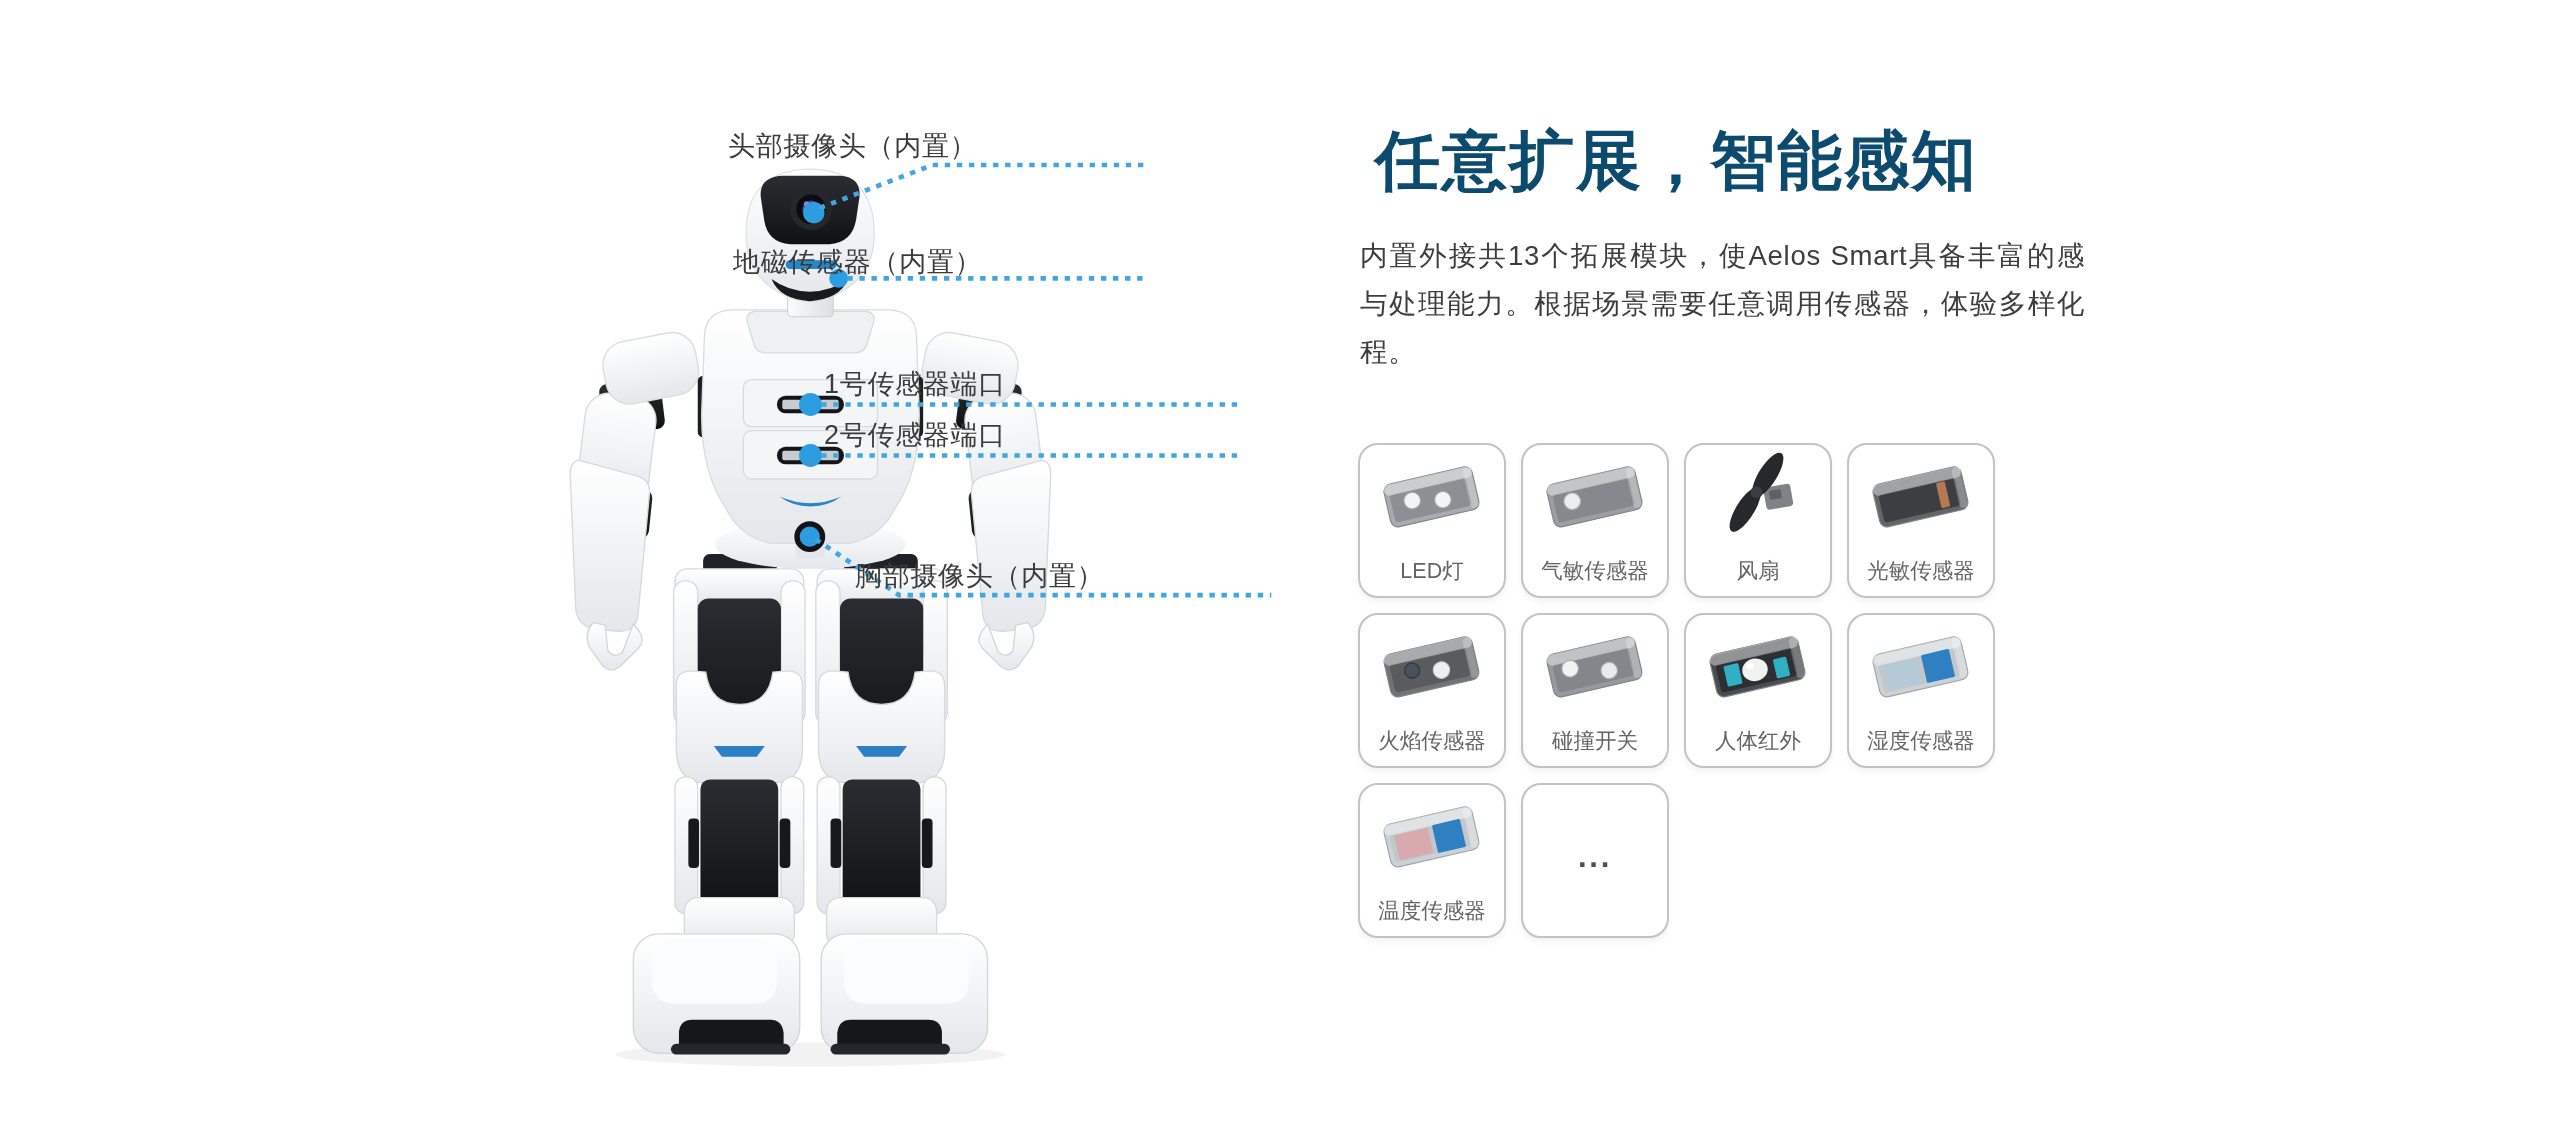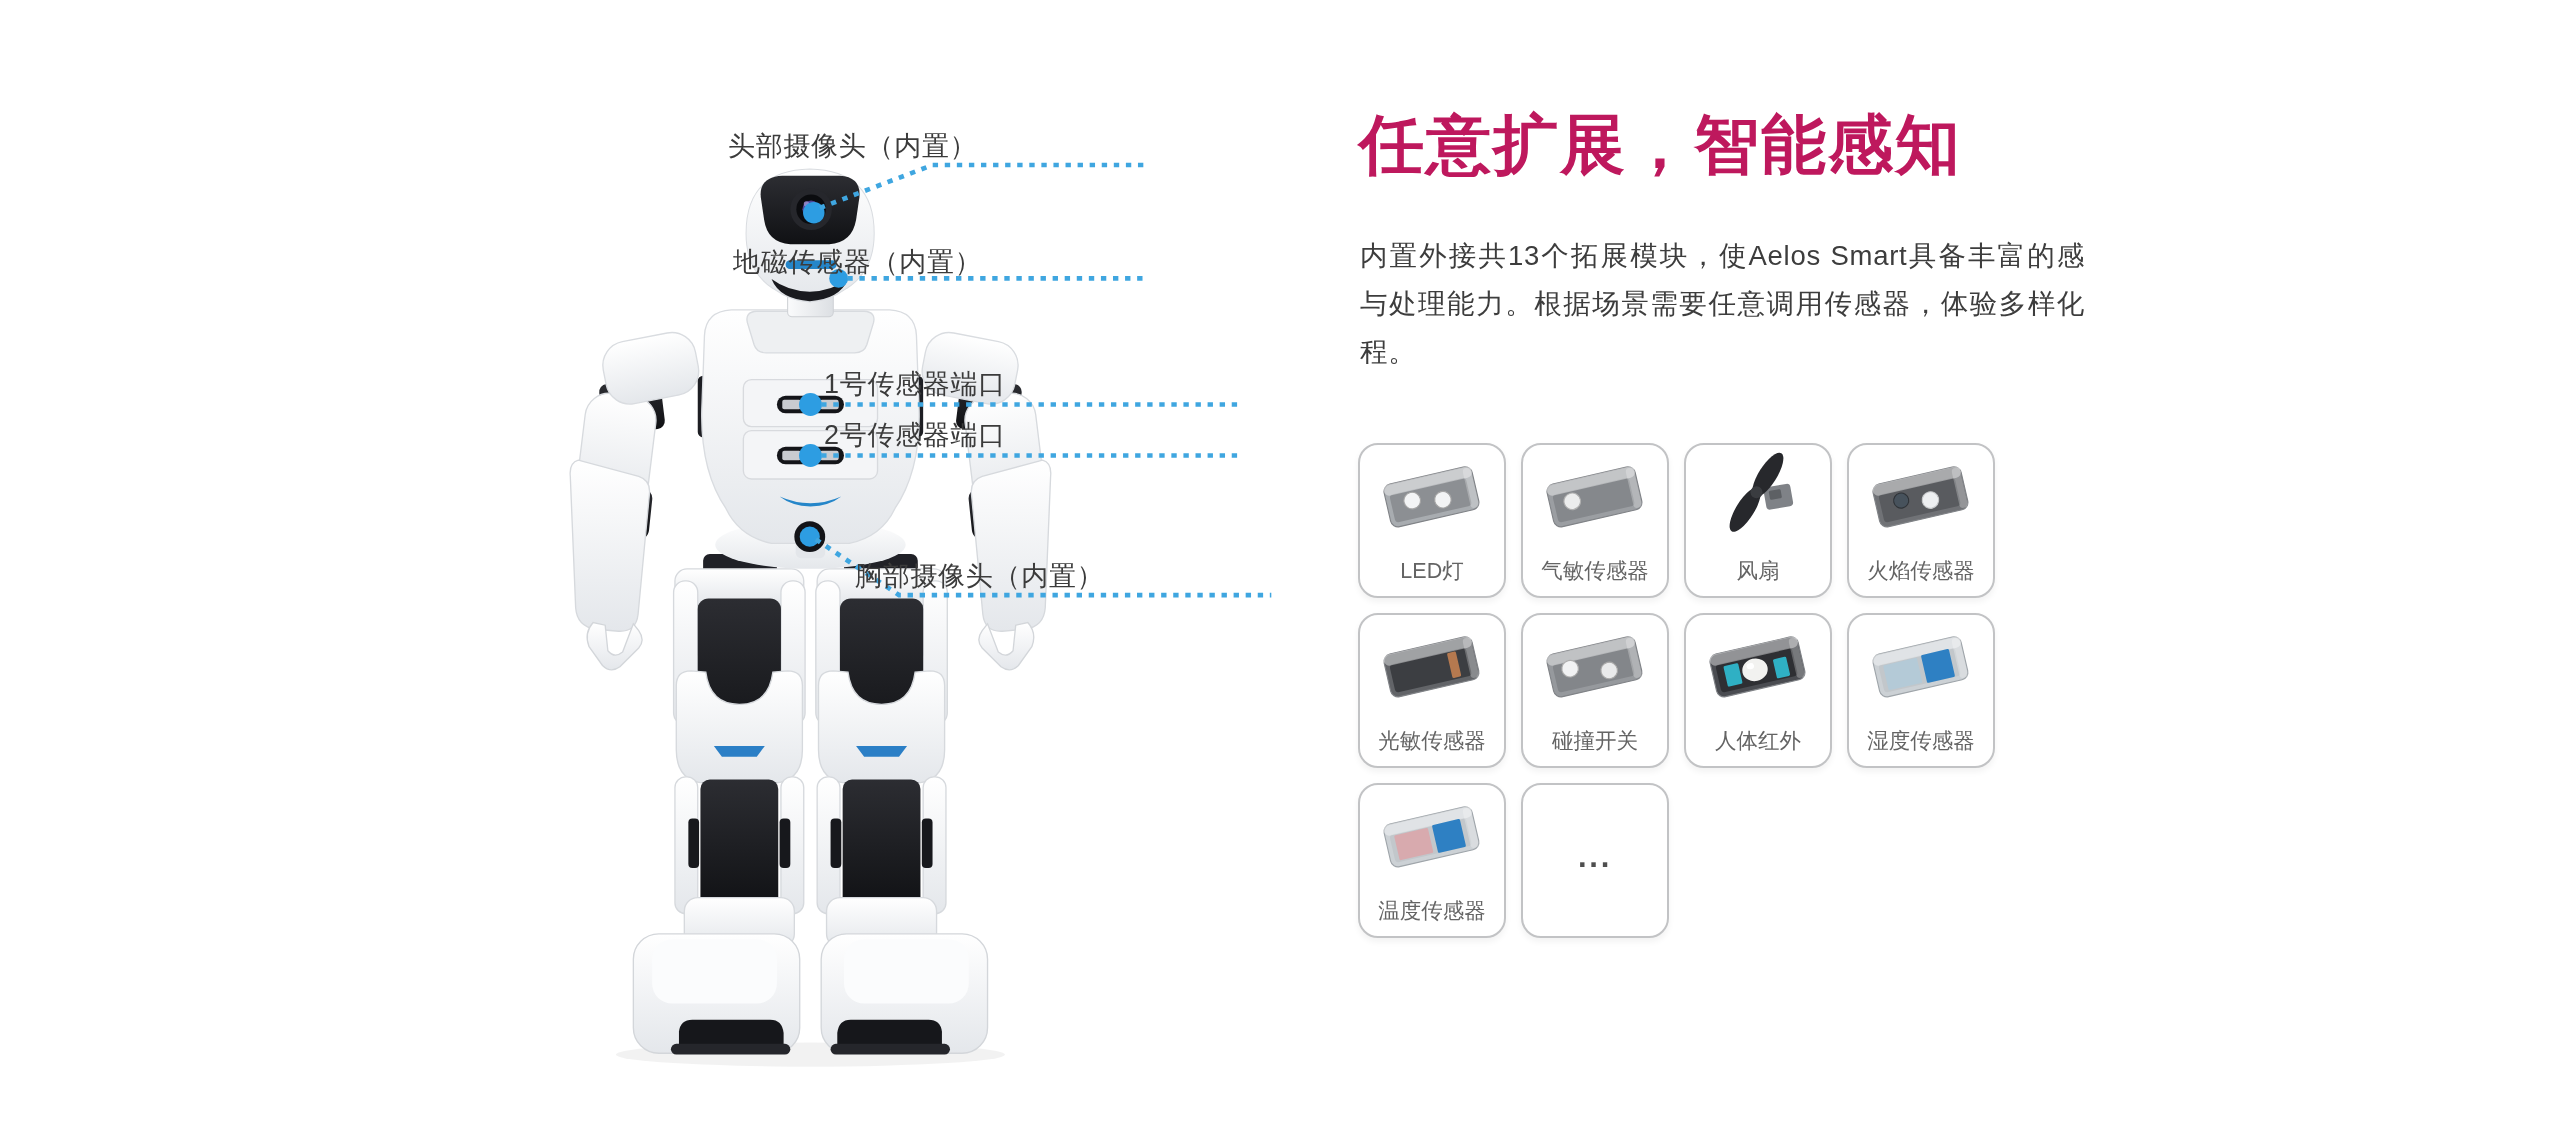--- a/index.html
+++ b/index.html
@@ -8,22 +8,22 @@
   .robot-svg{position:absolute;left:0;top:0;}
 
   .callout{position:absolute;width:416px;font-size:27px;line-height:29.5px;color:#3b3b3b;
            letter-spacing:0.7px;white-space:nowrap;}
   .c0{left:728px;top:132px;}
   .c1{left:733px;top:248px;}
   .c2{left:824px;top:370px;}
   .c3{left:824px;top:421px;}
   .c4{left:855px;top:562px;}
 
-  .title{position:absolute;left:1359px;top:101px;margin:0;font-size:65px;font-weight:bold;
-         color:#be185d;letter-spacing:2px;white-space:nowrap;text-align:right;}
+  .title{position:absolute;left:1359px;top:101px;margin:16px;font-size:65px;font-weight:bold;
+         color:#0c4a6e;letter-spacing:2px;white-space:nowrap;text-align:right;}
   .intro{position:absolute;left:1360px;top:232px;width:725px;color:#3d3d3d;font-size:27.5px;letter-spacing:0.7px;}
   .intro-line{height:48px;line-height:48px;white-space:nowrap;}
   .intro-line.just{text-align:justify;text-align-last:justify;white-space:normal;
                    overflow:hidden;height:48px;}
 
   .grid{position:absolute;left:1358px;top:443px;display:grid;
         grid-template-columns:repeat(4,148px);grid-auto-rows:155px;column-gap:32px;row-gap:21.5px;gap:15px;}
   .card{position:relative;background:#ffffff;border:2px solid #c2c3c5;border-radius:20px;
         box-shadow:0 3.4px 6px rgba(0,0,0,0.05);}
   .card-icon{position:absolute;left:50%;top:6.7px;transform:translateX(-50%);width:113px;height:85px;}
@@ -181,41 +181,41 @@
             <rect x="90" y="50" width="16" height="12" rx="2" fill="#5d6064" transform="rotate(-10 98 56)"></rect>
             <ellipse cx="88" cy="30" rx="12" ry="34" fill="#27282c" transform="rotate(32 88 30)"></ellipse>
             <ellipse cx="58" cy="76" rx="12" ry="34" fill="#27282c" transform="rotate(32 58 76)"></ellipse>
             <circle cx="73" cy="53" r="8" fill="#3a3c40"></circle>
           </svg></div>
     <div class="card-label">风扇</div>
   </div>
       <div class="card">
     <div class="card-icon"><svg width="113" height="85" viewBox="0 0 150 112">
             <g transform="rotate(-13 75 58)">
+              <rect x="14" y="30" width="120" height="58" rx="10" fill="#626468" stroke="#808387" stroke-width="1.5"></rect>
+              <rect x="20" y="44" width="104" height="38" rx="5" fill="#3c3e42"></rect>
+              <rect x="14" y="30" width="120" height="15" rx="7.5" fill="#ffffff" opacity="0.4"></rect>
+              <rect x="122" y="32" width="11" height="54" rx="5" fill="#ffffff" opacity="0.25"></rect>
+              <rect x="98" y="46" width="12" height="34" rx="2" fill="#b5794f"></rect>
+            </g>
+          </svg></div>
+    <div class="card-label">光敏传感器</div>
+  </div>
+      <div class="card">
+    <div class="card-icon"><svg width="113" height="85" viewBox="0 0 150 112">
+            <g transform="rotate(-13 75 58)">
               <rect x="14" y="30" width="120" height="58" rx="10" fill="#707276" stroke="#808387" stroke-width="1.5"></rect>
               <rect x="20" y="44" width="104" height="38" rx="5" fill="#595b5f"></rect>
               <rect x="14" y="30" width="120" height="15" rx="7.5" fill="#ffffff" opacity="0.4"></rect>
               <rect x="122" y="32" width="11" height="54" rx="5" fill="#ffffff" opacity="0.25"></rect>
               <circle cx="48" cy="58" r="10" fill="#47525c" stroke="#2f3338" stroke-width="1.5"></circle>
               <circle cx="86" cy="66" r="11" fill="#edeff1" stroke="#c5c7c9" stroke-width="1.5"></circle>
             </g>
           </svg></div>
     <div class="card-label">火焰传感器</div>
-  </div>
-      <div class="card">
-    <div class="card-icon"><svg width="113" height="85" viewBox="0 0 150 112">
-            <g transform="rotate(-13 75 58)">
-              <rect x="14" y="30" width="120" height="58" rx="10" fill="#626468" stroke="#808387" stroke-width="1.5"></rect>
-              <rect x="20" y="44" width="104" height="38" rx="5" fill="#3c3e42"></rect>
-              <rect x="14" y="30" width="120" height="15" rx="7.5" fill="#ffffff" opacity="0.4"></rect>
-              <rect x="122" y="32" width="11" height="54" rx="5" fill="#ffffff" opacity="0.25"></rect>
-              <rect x="98" y="46" width="12" height="34" rx="2" fill="#b5794f"></rect>
-            </g>
-          </svg></div>
-    <div class="card-label">光敏传感器</div>
   </div>
       <div class="card">
     <div class="card-icon"><svg width="113" height="85" viewBox="0 0 150 112">
             <g transform="rotate(-13 75 58)">
               <rect x="14" y="30" width="120" height="58" rx="10" fill="#96999d" stroke="#808387" stroke-width="1.5"></rect>
               <rect x="20" y="44" width="104" height="38" rx="5" fill="#83868a"></rect>
               <rect x="14" y="30" width="120" height="15" rx="7.5" fill="#ffffff" opacity="0.4"></rect>
               <rect x="122" y="32" width="11" height="54" rx="5" fill="#ffffff" opacity="0.25"></rect>
               <circle cx="42" cy="54" r="11" fill="#f1f2f3" stroke="#aeaeae" stroke-width="1.5"></circle>
               <circle cx="92" cy="68" r="11" fill="#e9eaeb" stroke="#a8a8a8" stroke-width="1.5"></circle>

